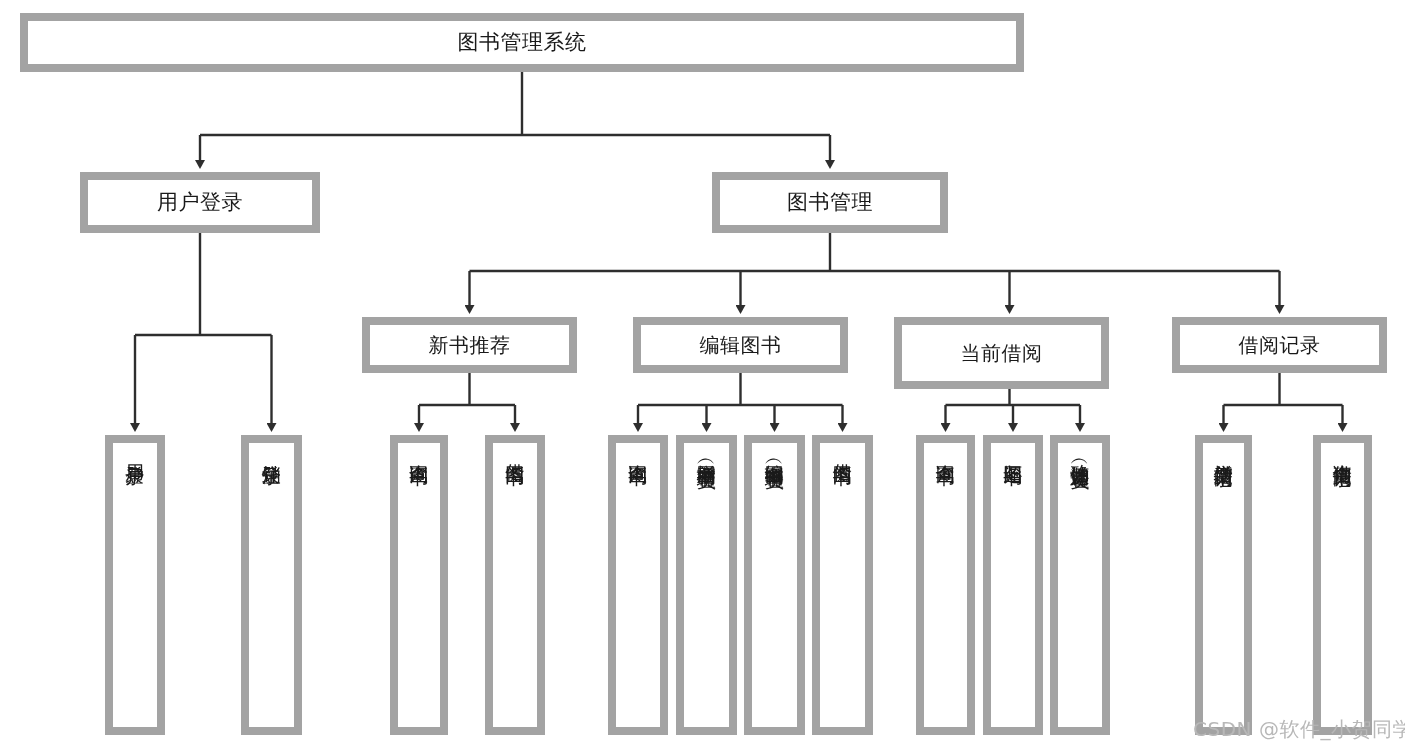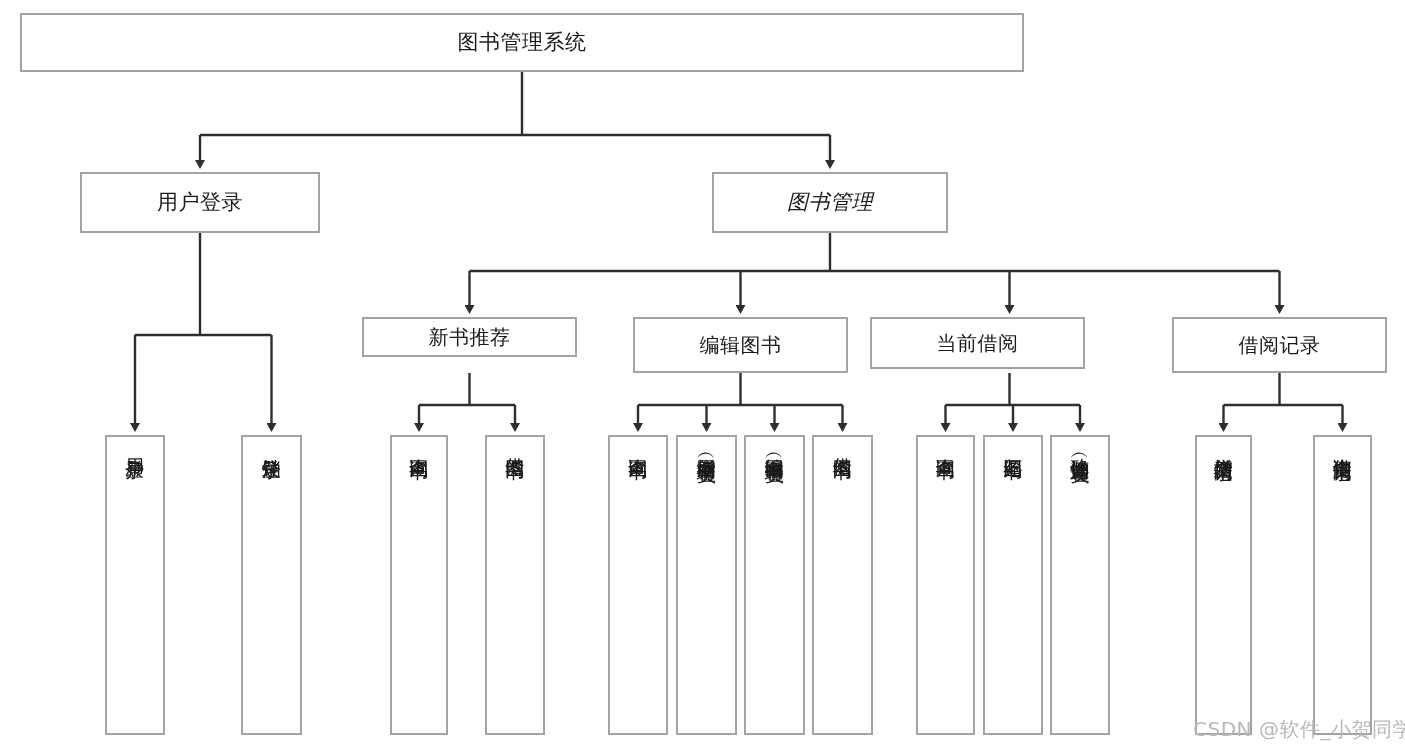--- a/index.html
+++ b/index.html
@@ -22,21 +22,21 @@
     position: absolute;
     left: 0;
     top: 0;
     width: 1405px;
     height: 747px;
     pointer-events: none;
   }
   .node {
     position: absolute;
     box-sizing: border-box;
-    border: 2px solid #a3a3a3;
+    border: 8px solid #a3a3a3;
     background: #ffffff;
     display: flex;
     align-items: center;
     justify-content: center;
     color: #1a1a1a;
     z-index: 2;
   }
   .node-label {
     font-size: 20px;
     line-height: 1.15;
@@ -112,31 +112,31 @@
       </g>
   </svg>
 
   <div class="node root" style="left: 20px; top: 13px; width: 1004px; height: 59px;">
     <span class="node-label">图书管理系统</span>
   </div>
 
   <div class="node level1" style="left: 80px; top: 172px; width: 240px; height: 61px;">
     <span class="node-label">用户登录</span>
   </div>
-  <div class="node level1" style="left: 712px; top: 172px; width: 236px; height: 61px; font-style: italic;">
+  <div class="node level1" style="left: 712px; top: 172px; width: 236px; height: 61px;">
     <span class="node-label">图书管理</span>
   </div>
 
-  <div class="node level2" style="left: 362px; top: 317px; width: 215px; height: 40px; text-align: center;">
+  <div class="node level2" style="left: 362px; top: 317px; width: 215px; height: 56px; text-align: center;">
     <span class="node-label">新书推荐</span>
   </div>
   <div class="node level2" style="left: 633px; top: 317px; width: 215px; height: 56px;">
     <span class="node-label">编辑图书</span>
   </div>
-  <div class="node level2" style="left: 870px; top: 317px; width: 215px; height: 52px; justify-content: center;">
+  <div class="node level2" style="left: 894px; top: 317px; width: 215px; height: 72px; justify-content: center;">
     <span class="node-label">当前借阅</span>
   </div>
   <div class="node level2" style="left: 1172px; top: 317px; width: 215px; height: 56px;">
     <span class="node-label">借阅记录</span>
   </div>
 
   <div class="node vertical" style="left: 105px; top: 435px; width: 60px; height: 300px;">
     <span class="node-label">用户登录</span>
   </div>
   <div class="node vertical" style="left: 241px; top: 435px; width: 61px; height: 300px;">

